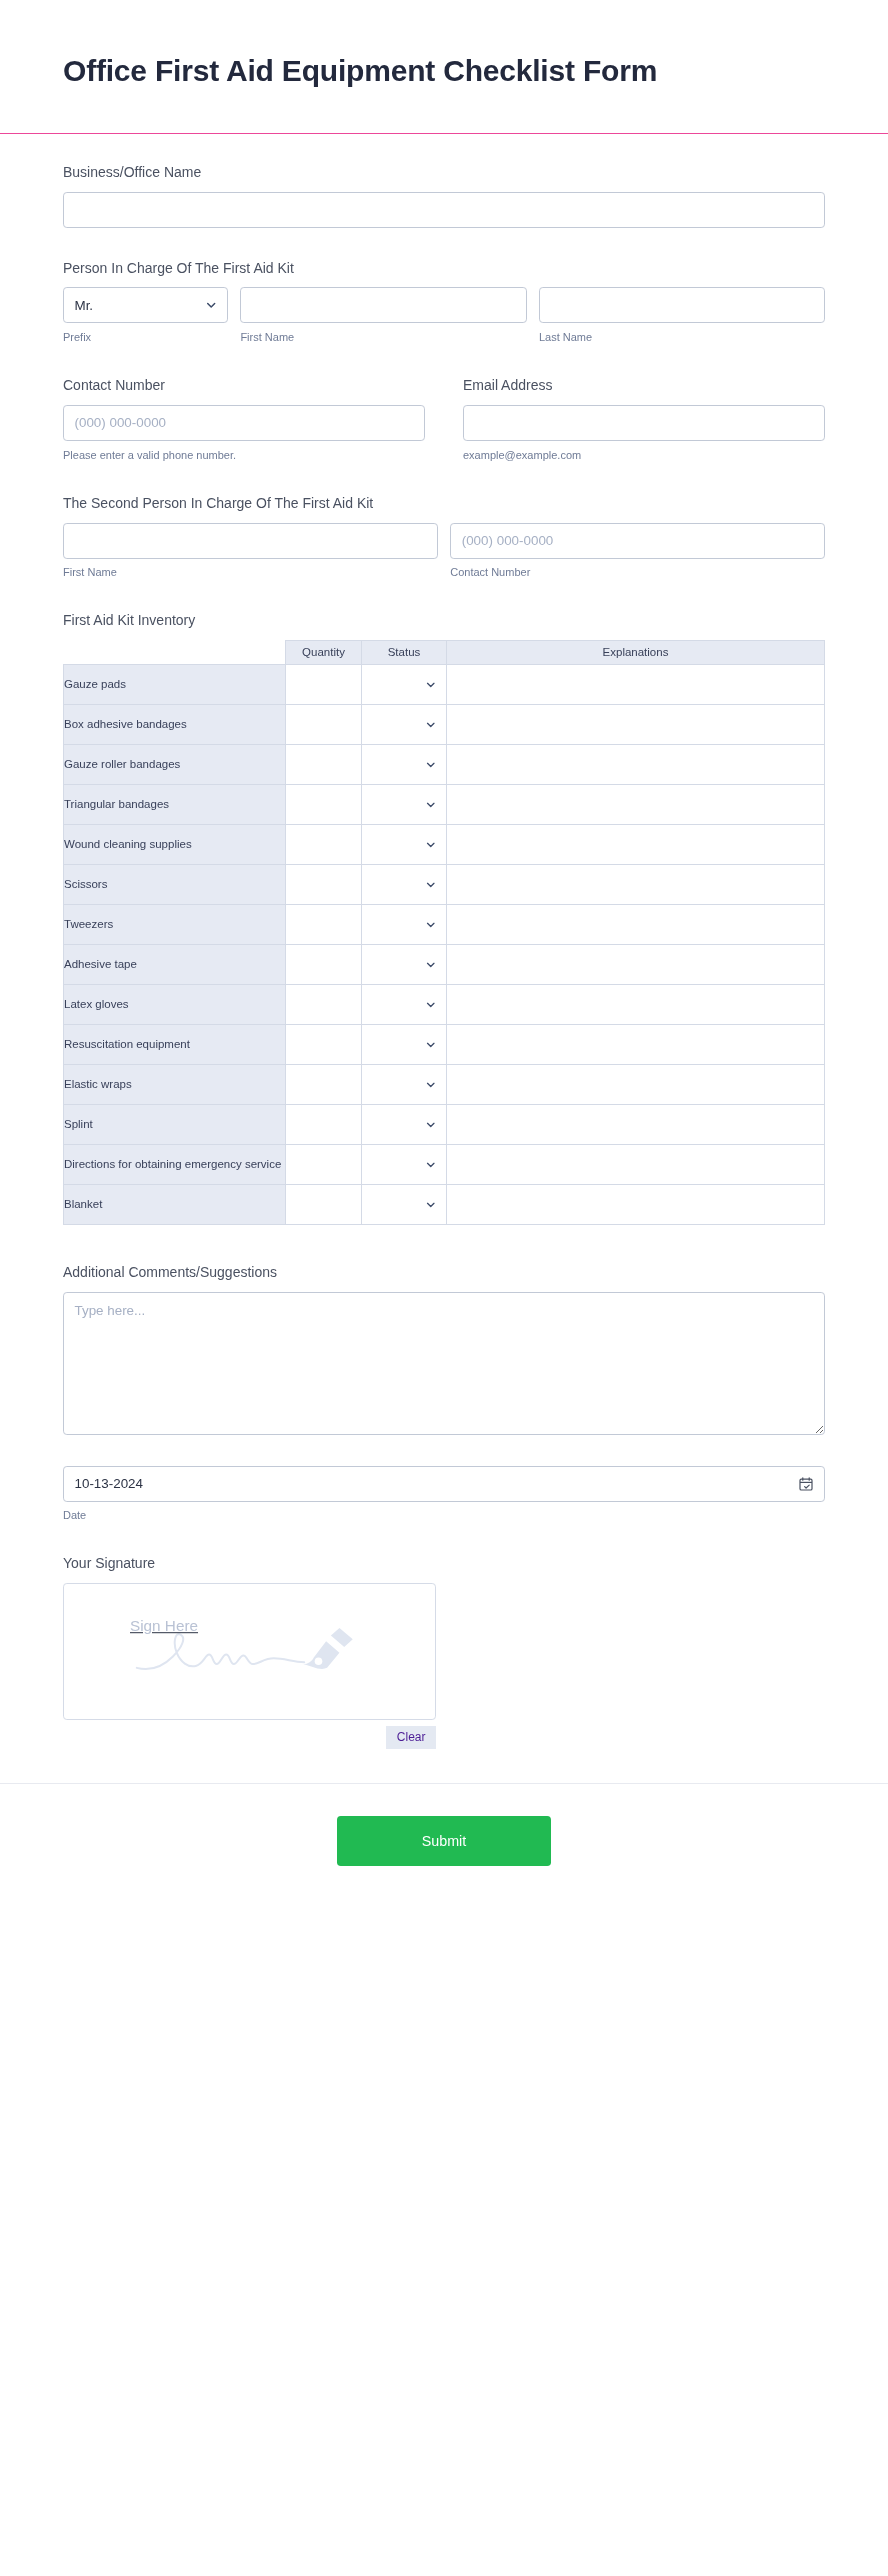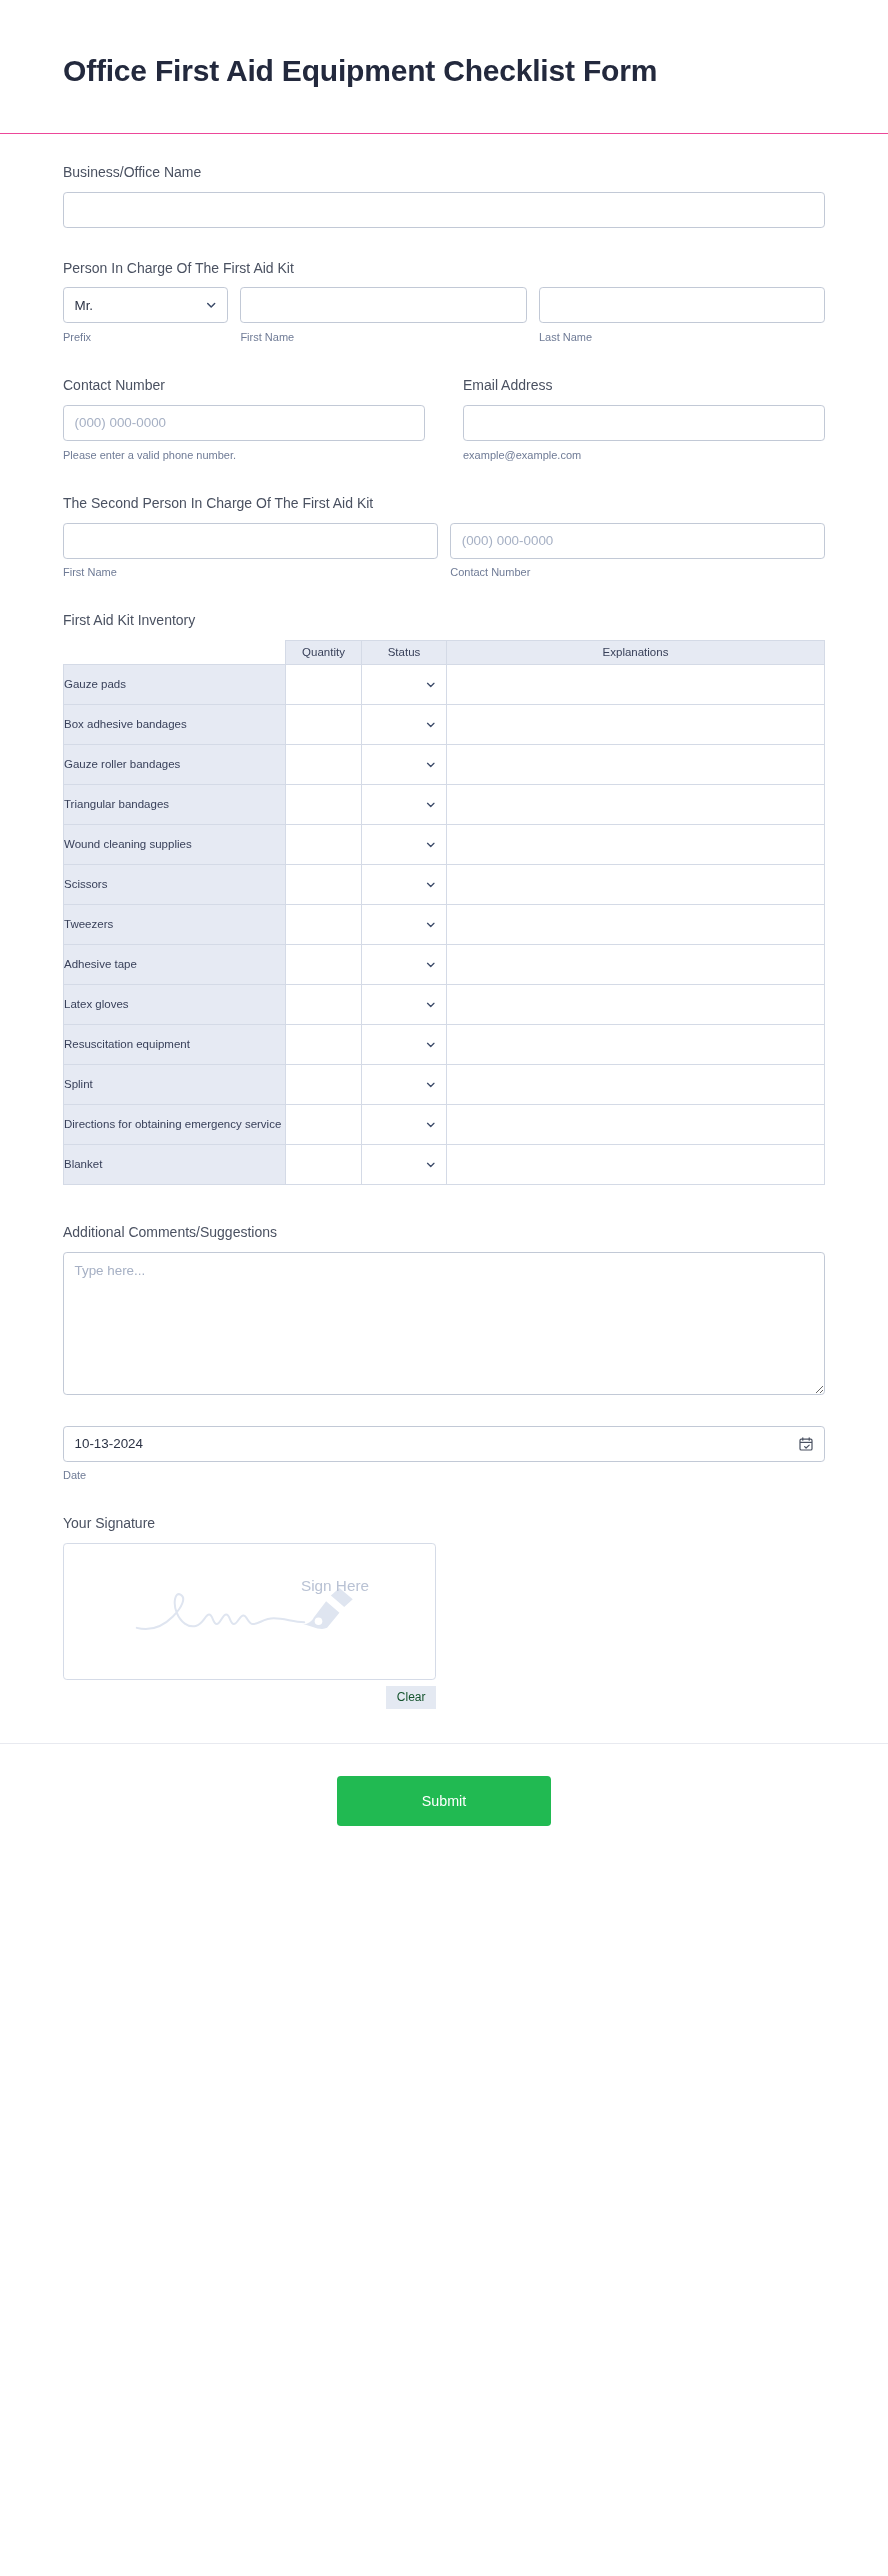--- a/index.html
+++ b/index.html
@@ -203,42 +203,43 @@
     position: relative;
     overflow: hidden;
     cursor: crosshair;
   }
   .sig-inner {
     position: absolute;
     left: 50%;
     top: 50%;
     transform: translate(-50%, -50%);
     width: 239px;
-    text-align: right;
+    text-align: left;
+    text-decoration: underline;
   }
   .sig-text {
     font-size: 15.3px;
     color: #b9c2d4;
     position: relative;
     z-index: 2;
     display: block;
     margin-bottom: -13.4px;
   }
   .sig-art { display: block; }
   .clear-row {
     width: 373px;
     display: flex;
     justify-content: flex-end;
     margin-top: 5.7px;
   }
   .clear-btn {
     background: #e4e9f2;
     border: none;
     border-radius: 0;
-    color: #14532d;
+    color: #4c1d95;
     font-family: "Liberation Sans", sans-serif;
     font-size: 12px;
     padding: 4.8px 10.5px;
     cursor: pointer;
   }
 
   
   .form-footer {
     margin-top: 34px;
     border-top: 1px solid #e8eaf0;
@@ -483,20 +484,35 @@
                     <svg width="11.5" height="11.5" viewBox="0 0 16 16" fill="none" xmlns="http://www.w3.org/2000/svg">
                       <path d="M3.5 6 L8 10.5 L12.5 6" stroke="#3b4a68" stroke-width="1.8" stroke-linecap="round" stroke-linejoin="round"></path>
                     </svg>
                   </span>
                 </div>
               </td>
               <td class="inv-cell"><input type="text" class="cell-input" style=""></td>
             </tr>
             <tr>
               <td class="inv-rowlabel">Resuscitation equipment</td>
+              <td class="inv-cell"><input type="text" class="cell-input" style=""></td>
+              <td class="inv-cell">
+                <div class="cell-select">
+                  <span></span>
+                  <span style="display: flex;">
+                    <svg width="11.5" height="11.5" viewBox="0 0 16 16" fill="none" xmlns="http://www.w3.org/2000/svg">
+                      <path d="M3.5 6 L8 10.5 L12.5 6" stroke="#3b4a68" stroke-width="1.8" stroke-linecap="round" stroke-linejoin="round"></path>
+                    </svg>
+                  </span>
+                </div>
+              </td>
+              <td class="inv-cell"><input type="text" class="cell-input" style=""></td>
+            </tr>
+            <tr>
+              <td class="inv-rowlabel">Elastic wraps</td>
               <td class="inv-cell"><input type="text" class="cell-input" style=""></td>
               <td class="inv-cell">
                 <div class="cell-select">
                   <span></span>
                   <span style="display: flex;">
                     <svg width="11.5" height="11.5" viewBox="0 0 16 16" fill="none" xmlns="http://www.w3.org/2000/svg">
                       <path d="M3.5 6 L8 10.5 L12.5 6" stroke="#3b4a68" stroke-width="1.8" stroke-linecap="round" stroke-linejoin="round"></path>
                     </svg>
                   </span>
                 </div>

